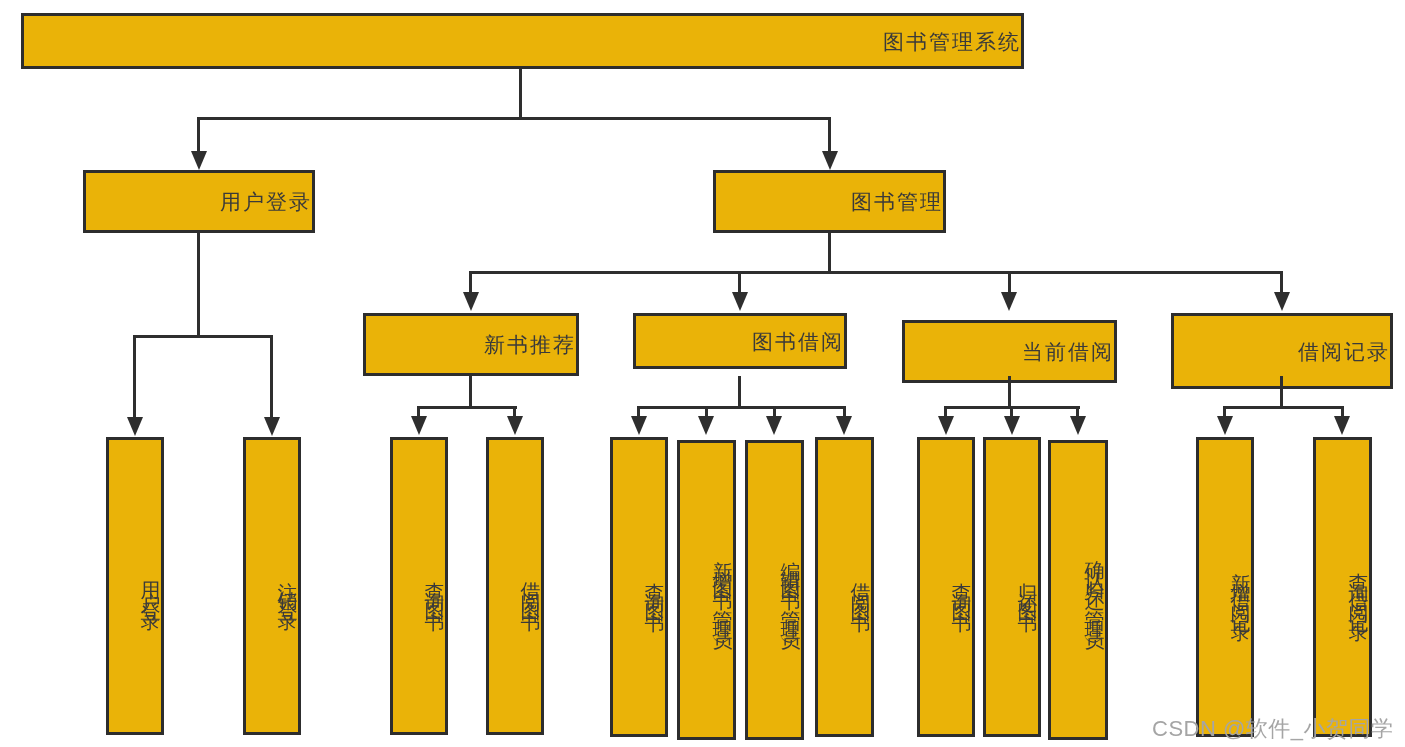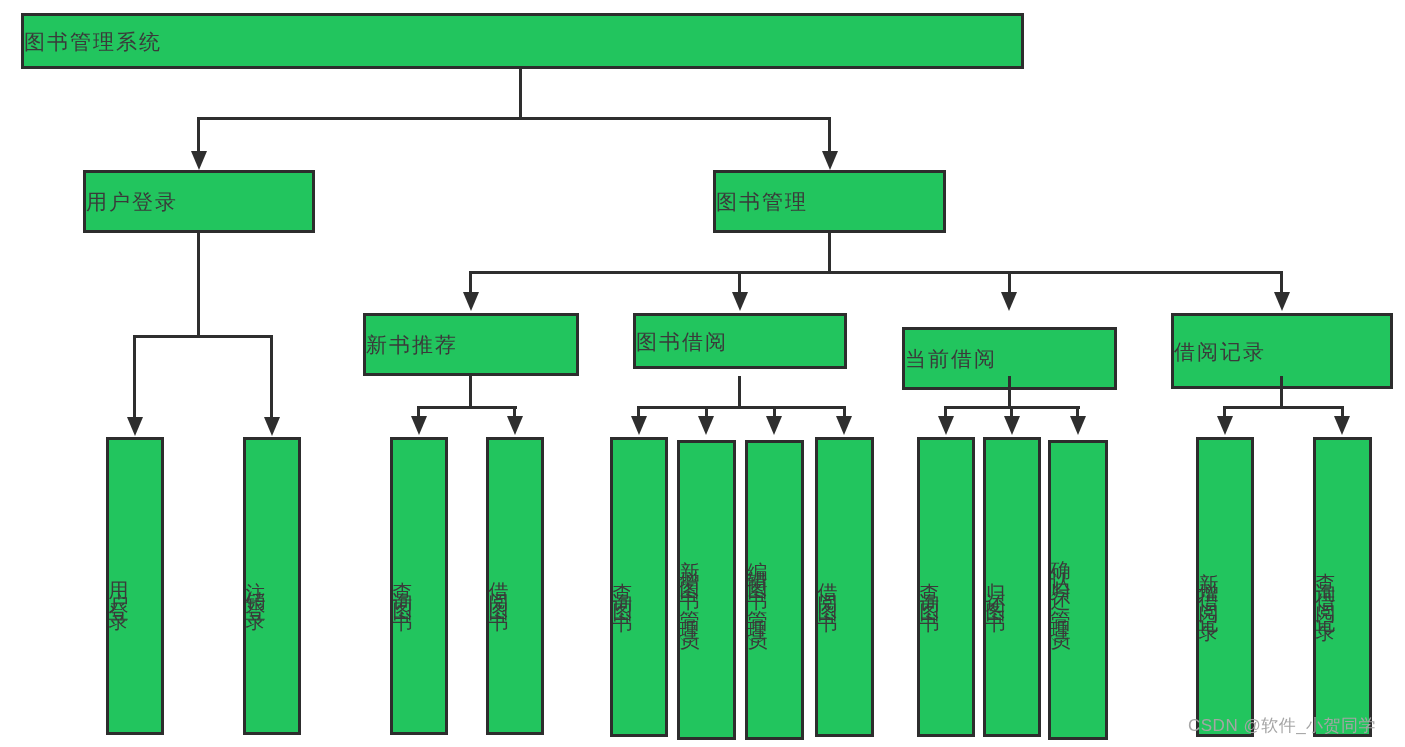--- a/index.html
+++ b/index.html
@@ -9,41 +9,41 @@
     --background:#ffffff;
     --watermark:#a5a5a5;
   }
   html,body{margin:0;padding:0;background:var(--background);}
   .canvas{
     position:relative;width:1405px;height:747px;background:var(--background);
     font-family:"Liberation Sans","DejaVu Sans",sans-serif;color:var(--text);
     overflow:hidden;
   }
   .box{
-    position:absolute;box-sizing:border-box;background:#22c55e;
+    position:absolute;box-sizing:border-box;background:#eab308;
     border:3px solid var(--box-border);
-    display:flex;align-items:center;justify-content:flex-start;
+    display:flex;align-items:center;justify-content:flex-end;
   }
   .hlabel{
     font-size:21px;letter-spacing:2px;line-height:1;white-space:nowrap;
   }
   .vlabel{
     writing-mode:vertical-rl;text-orientation:mixed;
     font-size:20px;letter-spacing:10px;line-height:1;white-space:nowrap;
   }
   .vl{position:absolute;width:3px;background:var(--line);}
   .hl{position:absolute;height:3px;background:var(--line);}
   .ah{
     position:absolute;width:0;height:0;
     border-left:8px solid transparent;border-right:8px solid transparent;
     border-top:19px solid var(--line);
   }
   .watermark{
-    position:absolute;left:1188px;top:714px;z-index:5;
-    font-size:17px;letter-spacing:0.5px;color:var(--watermark);white-space:nowrap;
+    position:absolute;left:1152px;top:714px;z-index:5;
+    font-size:22px;letter-spacing:0.5px;color:var(--watermark);white-space:nowrap;
   }
 </style>
 </head>
 <body>
 
 <div class="canvas">
 
   <div class="box" style="left:21px;top:13px;width:1003px;height:56px">
     <span class="hlabel">图书管理系统</span>
   </div>
@@ -54,21 +54,21 @@
   <div class="box" style="left:363px;top:313px;width:216px;height:63px">
     <span class="hlabel">新书推荐</span>
   </div>
 
   <div class="box" style="left:713px;top:170px;width:233px;height:63px">
     <span class="hlabel">图书管理</span>
   </div>
   <div class="box" style="left:633px;top:313px;width:214px;height:56px">
     <span class="hlabel">图书借阅</span>
   </div>
-  <div class="box" style="left:902px;top:327px;width:215px;height:63px">
+  <div class="box" style="left:902px;top:320px;width:215px;height:63px">
     <span class="hlabel">当前借阅</span>
   </div>
   <div class="box" style="left:1171px;top:313px;width:222px;height:76px">
     <span class="hlabel">借阅记录</span>
   </div>
 
   <div class="box" style="left:106px;top:437px;width:58px;height:298px">
     <span class="vlabel">用户登录</span>
   </div>
   <div class="box" style="left:243px;top:437px;width:58px;height:298px">

